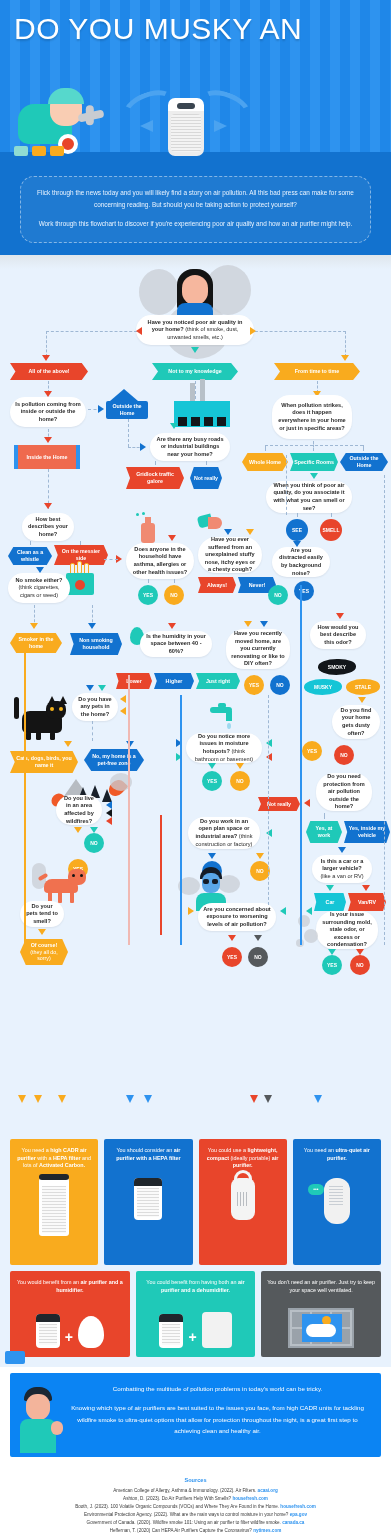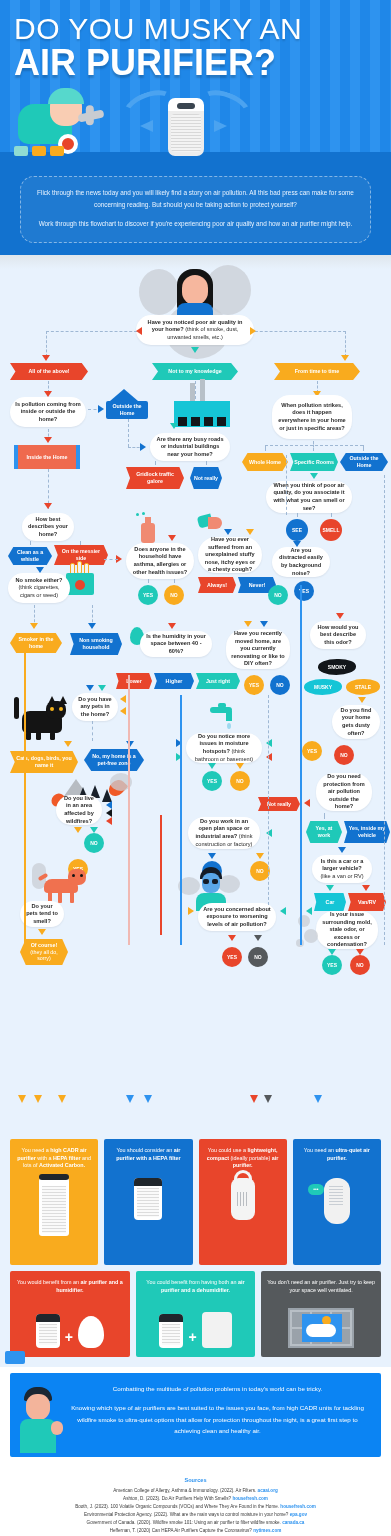--- a/index.html
+++ b/index.html
@@ -209,21 +209,20 @@
 </style>
 </head>
 <body>
 
 <div class="page">
 
   <div class="header">
     <div class="hdr-floor"></div>
 
     <div class="hdr-title-top">DO YOU MUSKY AN</div>
-    <div class="hdr-title-main">AIR PURIFIER?</div>
 
     <div class="ill">
       <div class="baby"></div>
       <div class="baby-head"></div>
       <div class="baby-hat"></div>
       <div class="ball"></div>
       <div class="plane"></div>
       <div class="blk" style="left:14px;top:146px;background:#8fdcd2;"></div>
       <div class="blk" style="left:32px;top:146px;background:#f9ab1e;"></div>
       <div class="blk" style="left:50px;top:146px;background:#f9ab1e;"></div>

